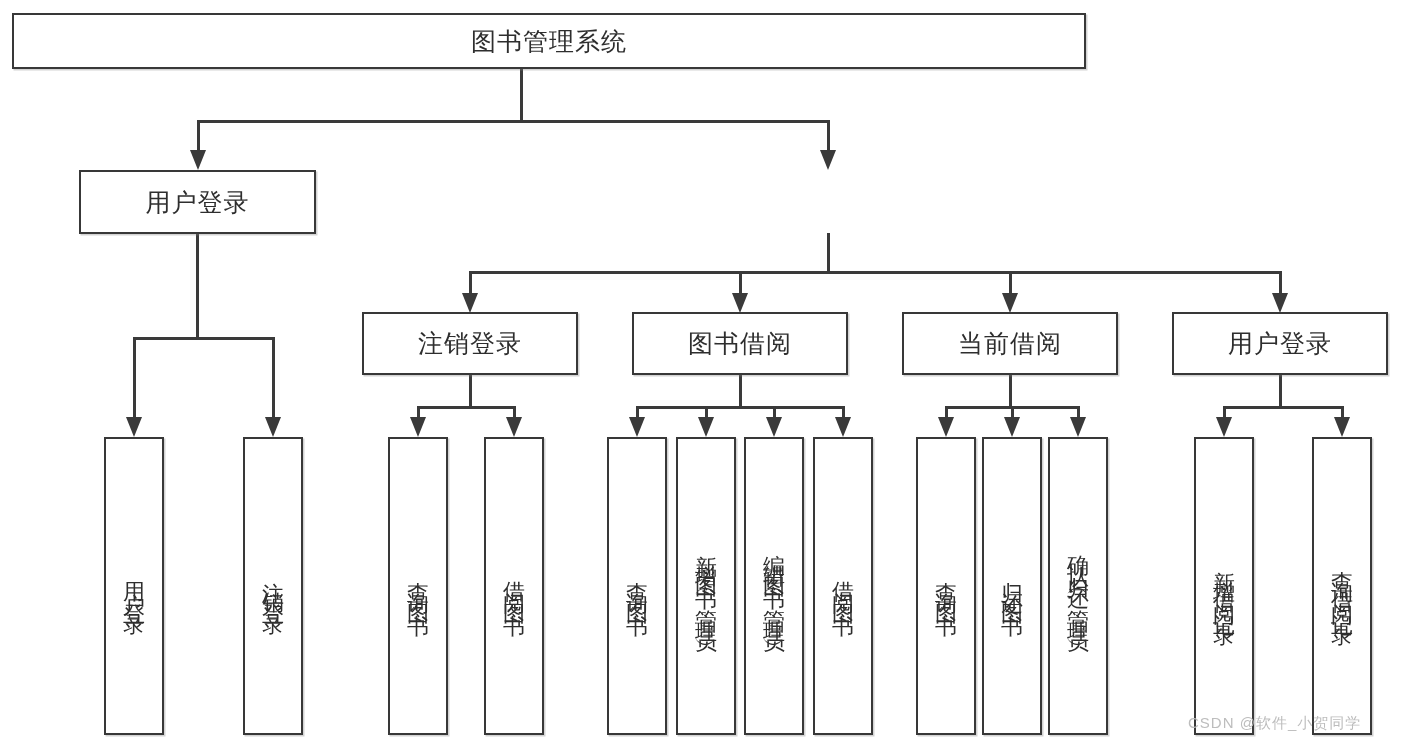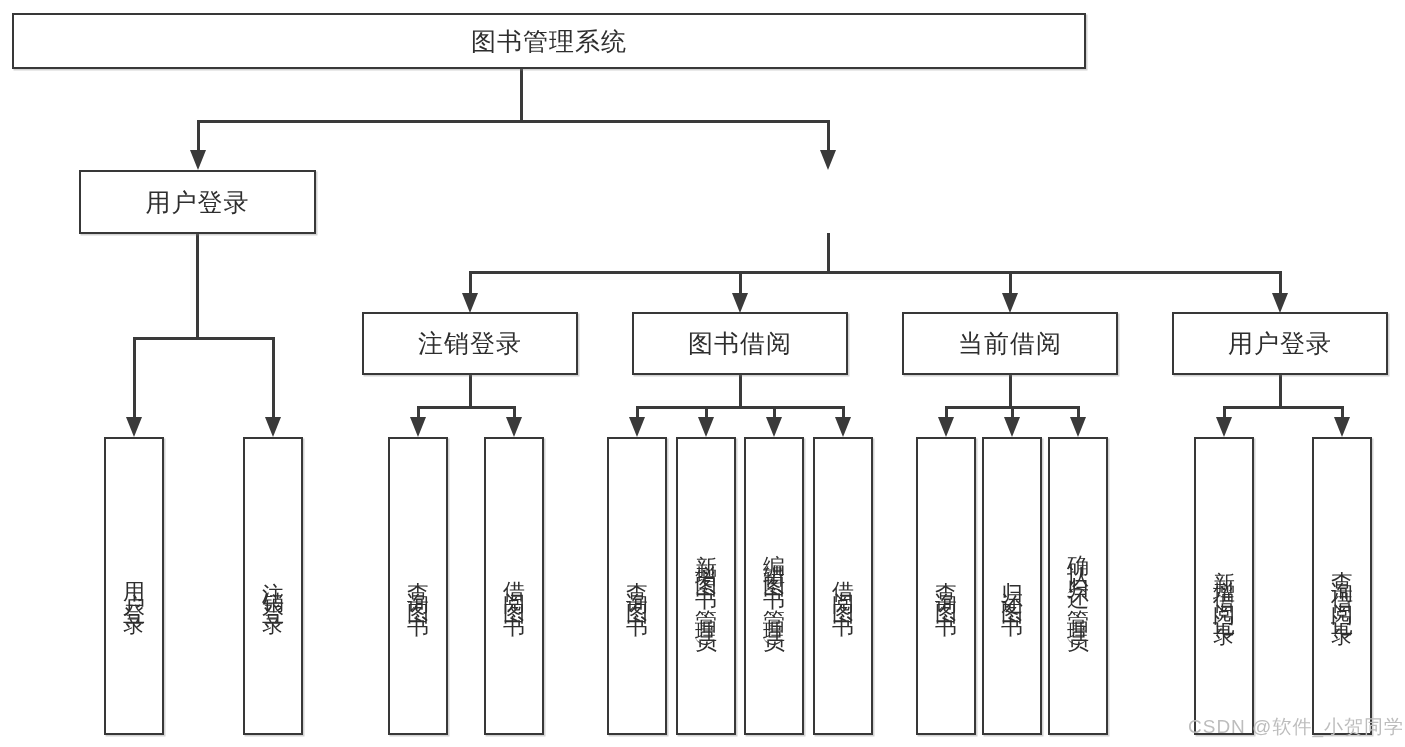--- a/index.html
+++ b/index.html
@@ -47,21 +47,21 @@
   .a {
     position: absolute; width: 0; height: 0;
     border-left: 8px solid transparent;
     border-right: 8px solid transparent;
     border-top: 20px solid #3a3a3a;
     z-index: 1;
   }
   .wm {
     position: absolute;
     left: 1188px; top: 714px;
-    font-size: 19px;
+    font-size: 15px;
     color: #bdbdbd;
     letter-spacing: 1px;
     z-index: 3;
     white-space: nowrap;
   }
 </style>
 </head>
 <body>
 
 <div id="canvas">

